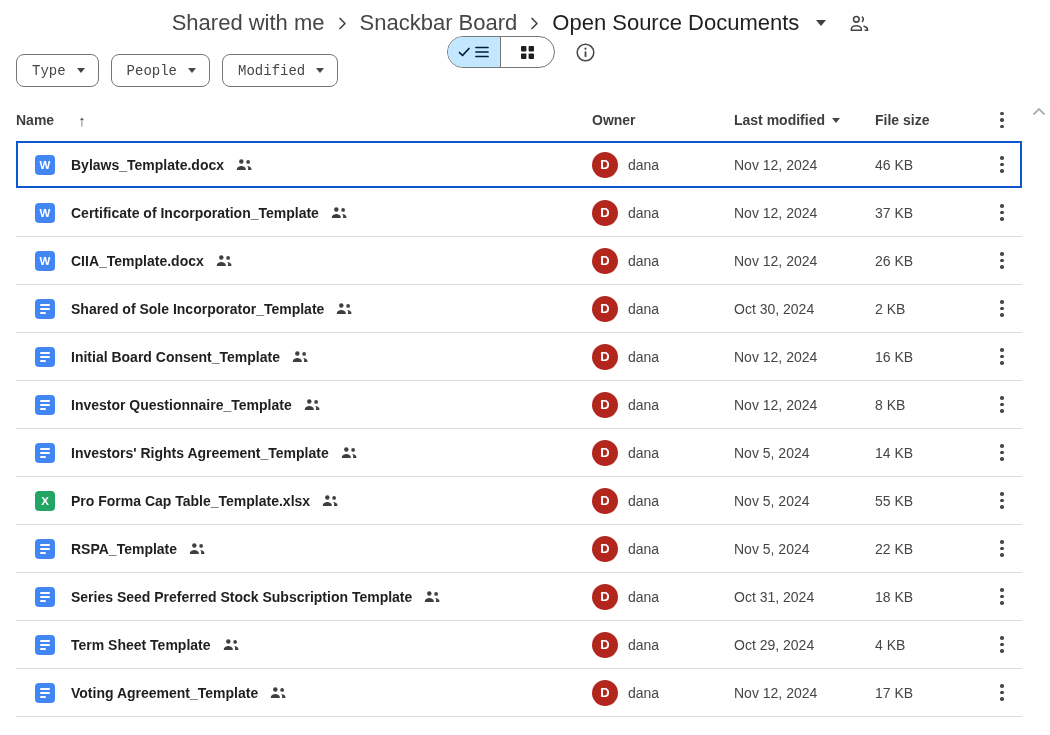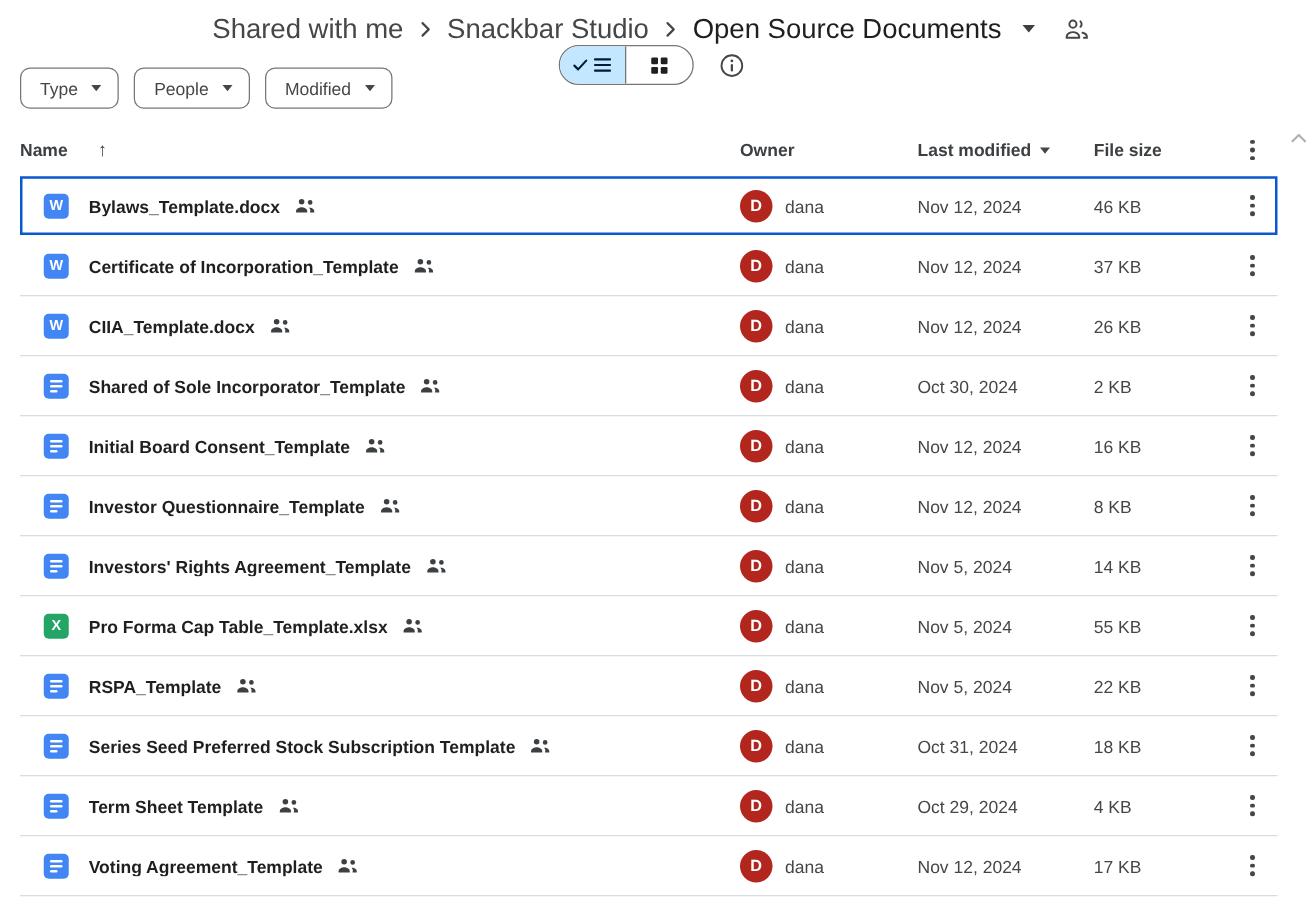--- a/index.html
+++ b/index.html
@@ -16,21 +16,21 @@
   .crumb-sep { display:flex; align-items:center; }
   .caret-down { width:0; height:0; border-left:5px solid transparent; border-right:5px solid transparent; border-top:6px solid #3c4043; margin-left:4px; }
   .bc-group { margin-left:10px; display:flex; align-items:center; }
   .top-actions { display:flex; align-items:center; gap:20px; }
   .view-toggle { display:flex; height:32px; border:1px solid #747775; border-radius:16px; overflow:hidden; background:#fff; }
   .seg { width:53px; display:flex; align-items:center; justify-content:center; gap:4px; cursor:pointer; }
   .seg.list { background:#c2e7ff; border-right:1px solid #747775; }
   .info-btn { background:none; border:none; display:flex; align-items:center; cursor:pointer; }
   
   .filters { display:flex; gap:12px; padding:4px 16px 12px; }
-  .chip { display:flex; align-items:center; gap:11px; height:33px; padding:0 13px 0 15px; border:1px solid #747775; border-radius:8px; background:#fff; font-size:14px; color:#444746; font-family:Liberation Sans, sans-serif; cursor:pointer; }
+  .chip { display:flex; align-items:center; gap:11px; height:33px; padding:0 13px 0 15px; border:1px solid #747775; border-radius:8px; background:#fff; font-size:14px; color:#444746; font-family:Liberation Mono, monospace; cursor:pointer; }
   .chip-caret { width:0; height:0; border-left:4.5px solid transparent; border-right:4.5px solid transparent; border-top:5px solid #444746; }
   
   .table { margin:0 28px 0 16px; width:1006px; }
   .thead { display:grid; grid-template-columns:1fr 142px 141px 107px 40px; align-items:center; height:42px; font-size:14px; font-weight:600; color:#3c4043; }
   .name-h { display:flex; align-items:center; gap:24px; }
   .sort-arrow { font-size:15px; color:#444746; font-weight:400; }
   .mod-h { display:flex; align-items:center; gap:7px;text-align:center; }
   .sort-tri { width:0; height:0; border-left:4.5px solid transparent; border-right:4.5px solid transparent; border-top:5px solid #444746; }
   .row { display:grid; grid-template-columns:1fr 142px 141px 107px 40px; align-items:center; height:48px; border-bottom:1px solid #dadce0; font-size:14px; cursor:pointer; }
   .row.selected { box-shadow: inset 0 0 0 2px #0b57d0; border-bottom-color:transparent; }
@@ -58,21 +58,21 @@
 <body>
 
 <div class="topbar">
   <div class="breadcrumb">
     <span class="crumb">Shared with me</span>
     <span class="crumb-sep">
       <svg width="9" height="15" viewBox="0 0 9 15">
           <polyline points="2,2.5 7,7.5 2,12.5" fill="none" stroke="#444746" stroke-width="1.7" stroke-linecap="round" stroke-linejoin="round"></polyline>
         </svg>
     </span>
-    <span class="crumb">Snackbar Studio</span>
+    <span class="crumb">Snackbar Board</span>
     <span class="crumb-sep">
       <svg width="9" height="15" viewBox="0 0 9 15">
           <polyline points="2,2.5 7,7.5 2,12.5" fill="none" stroke="#444746" stroke-width="1.7" stroke-linecap="round" stroke-linejoin="round"></polyline>
         </svg>
     </span>
     <span class="crumb current">Open Source Documents</span>
     <span class="caret-down"></span>
     <span class="bc-group">
       <svg width="21" height="21" viewBox="0 0 20 20">
         <circle cx="7" cy="6" r="2.7" fill="none" stroke="#444746" stroke-width="1.5"></circle>

